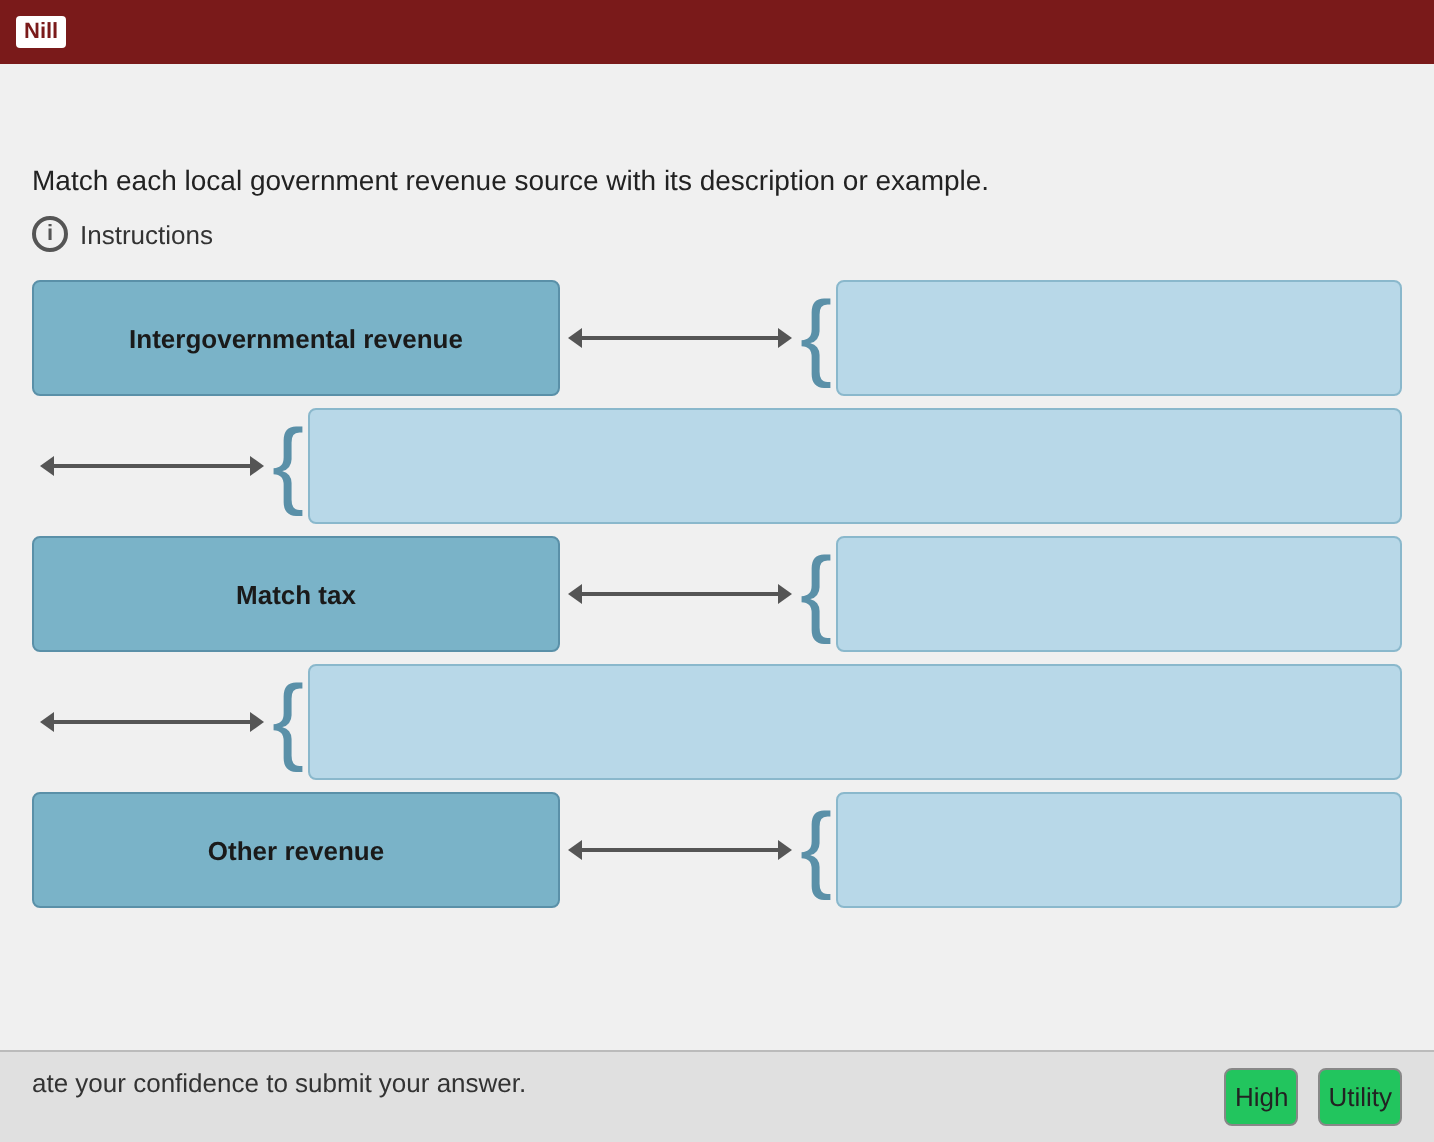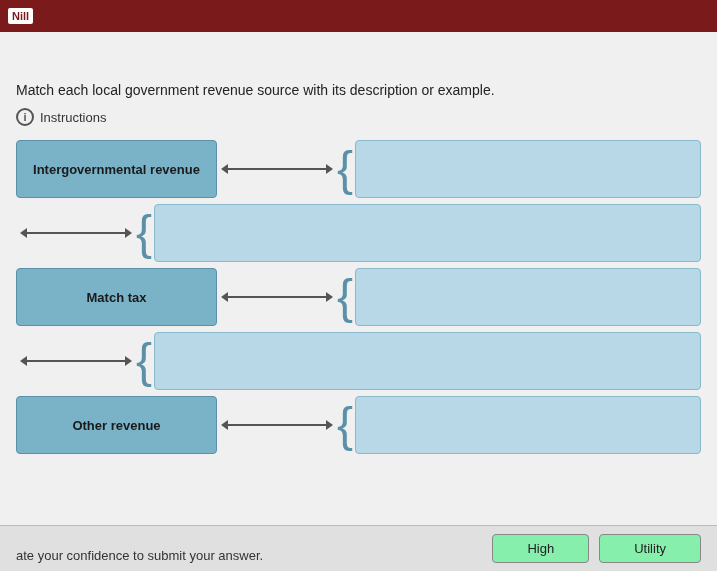--- a/index.html
+++ b/index.html
@@ -62,21 +62,21 @@
       display: flex;
       flex-direction: column;
       gap: 6px;
     }
     .match-row {
       display: flex;
       align-items: center;
       gap: 0;
     }
     .left-box {
-      width: 201px;
+      width: 264px;
       min-height: 58px;
       background: #7ab3c8;
       border: 1.5px solid #5a90a8;
       border-radius: 4px;
       display: flex;
       align-items: center;
       justify-content: center;
       font-size: 13px;
       font-weight: 600;
       color: #1a1a1a;
@@ -138,33 +138,33 @@
     }
     .bottom-bar {
       position: fixed;
       bottom: 0;
       left: 0;
       width: 717px;
       background: #e0e0e0;
       border-top: 1px solid #bbb;
       padding: 8px 16px;
       display: flex;
-      align-items: flex-end;
+      align-items: flex-start;
       gap: 10px;
     }
     .bottom-text {
       font-size: 13px;
       color: #333;
       flex: 1;
     }
     .confidence-btn {
-      padding: 6px 34px;
+      padding: 6px 4px;
       border-radius: 4px;
       border: 1.5px solid #888;
-      background: #86efac;
+      background: #22c55e;
       font-size: 13px;
       cursor: pointer;
       color: #222;
       font-weight: 500;
     }
   </style>
 </head>
 <body>
 
 <div class="top-bar">

